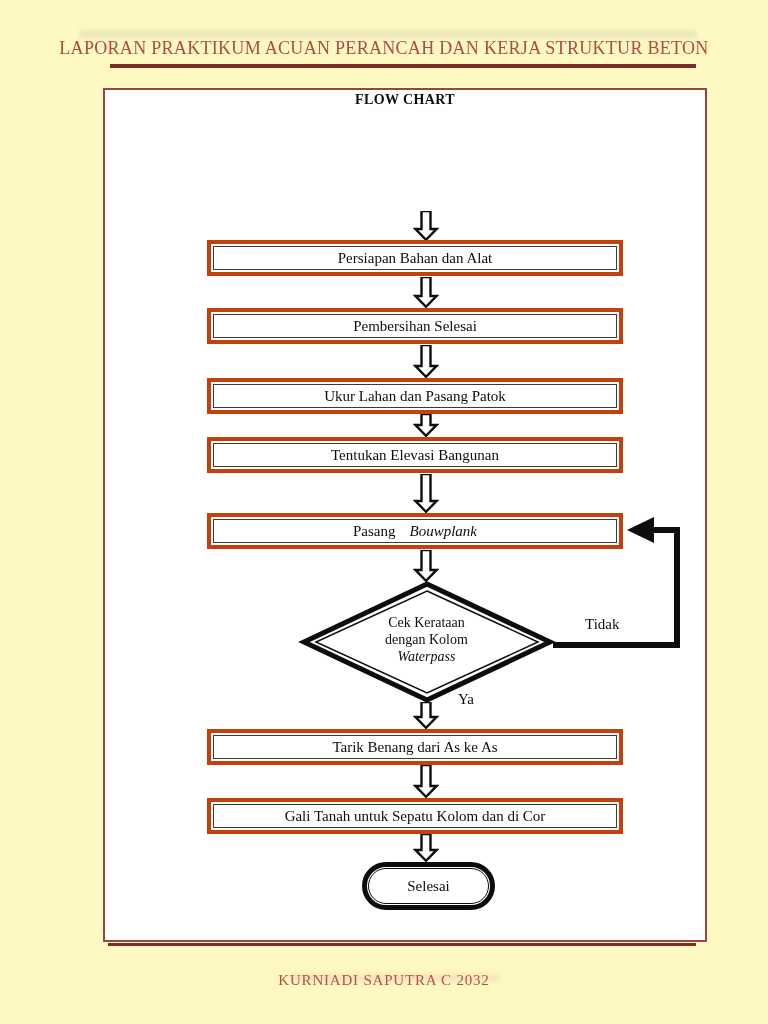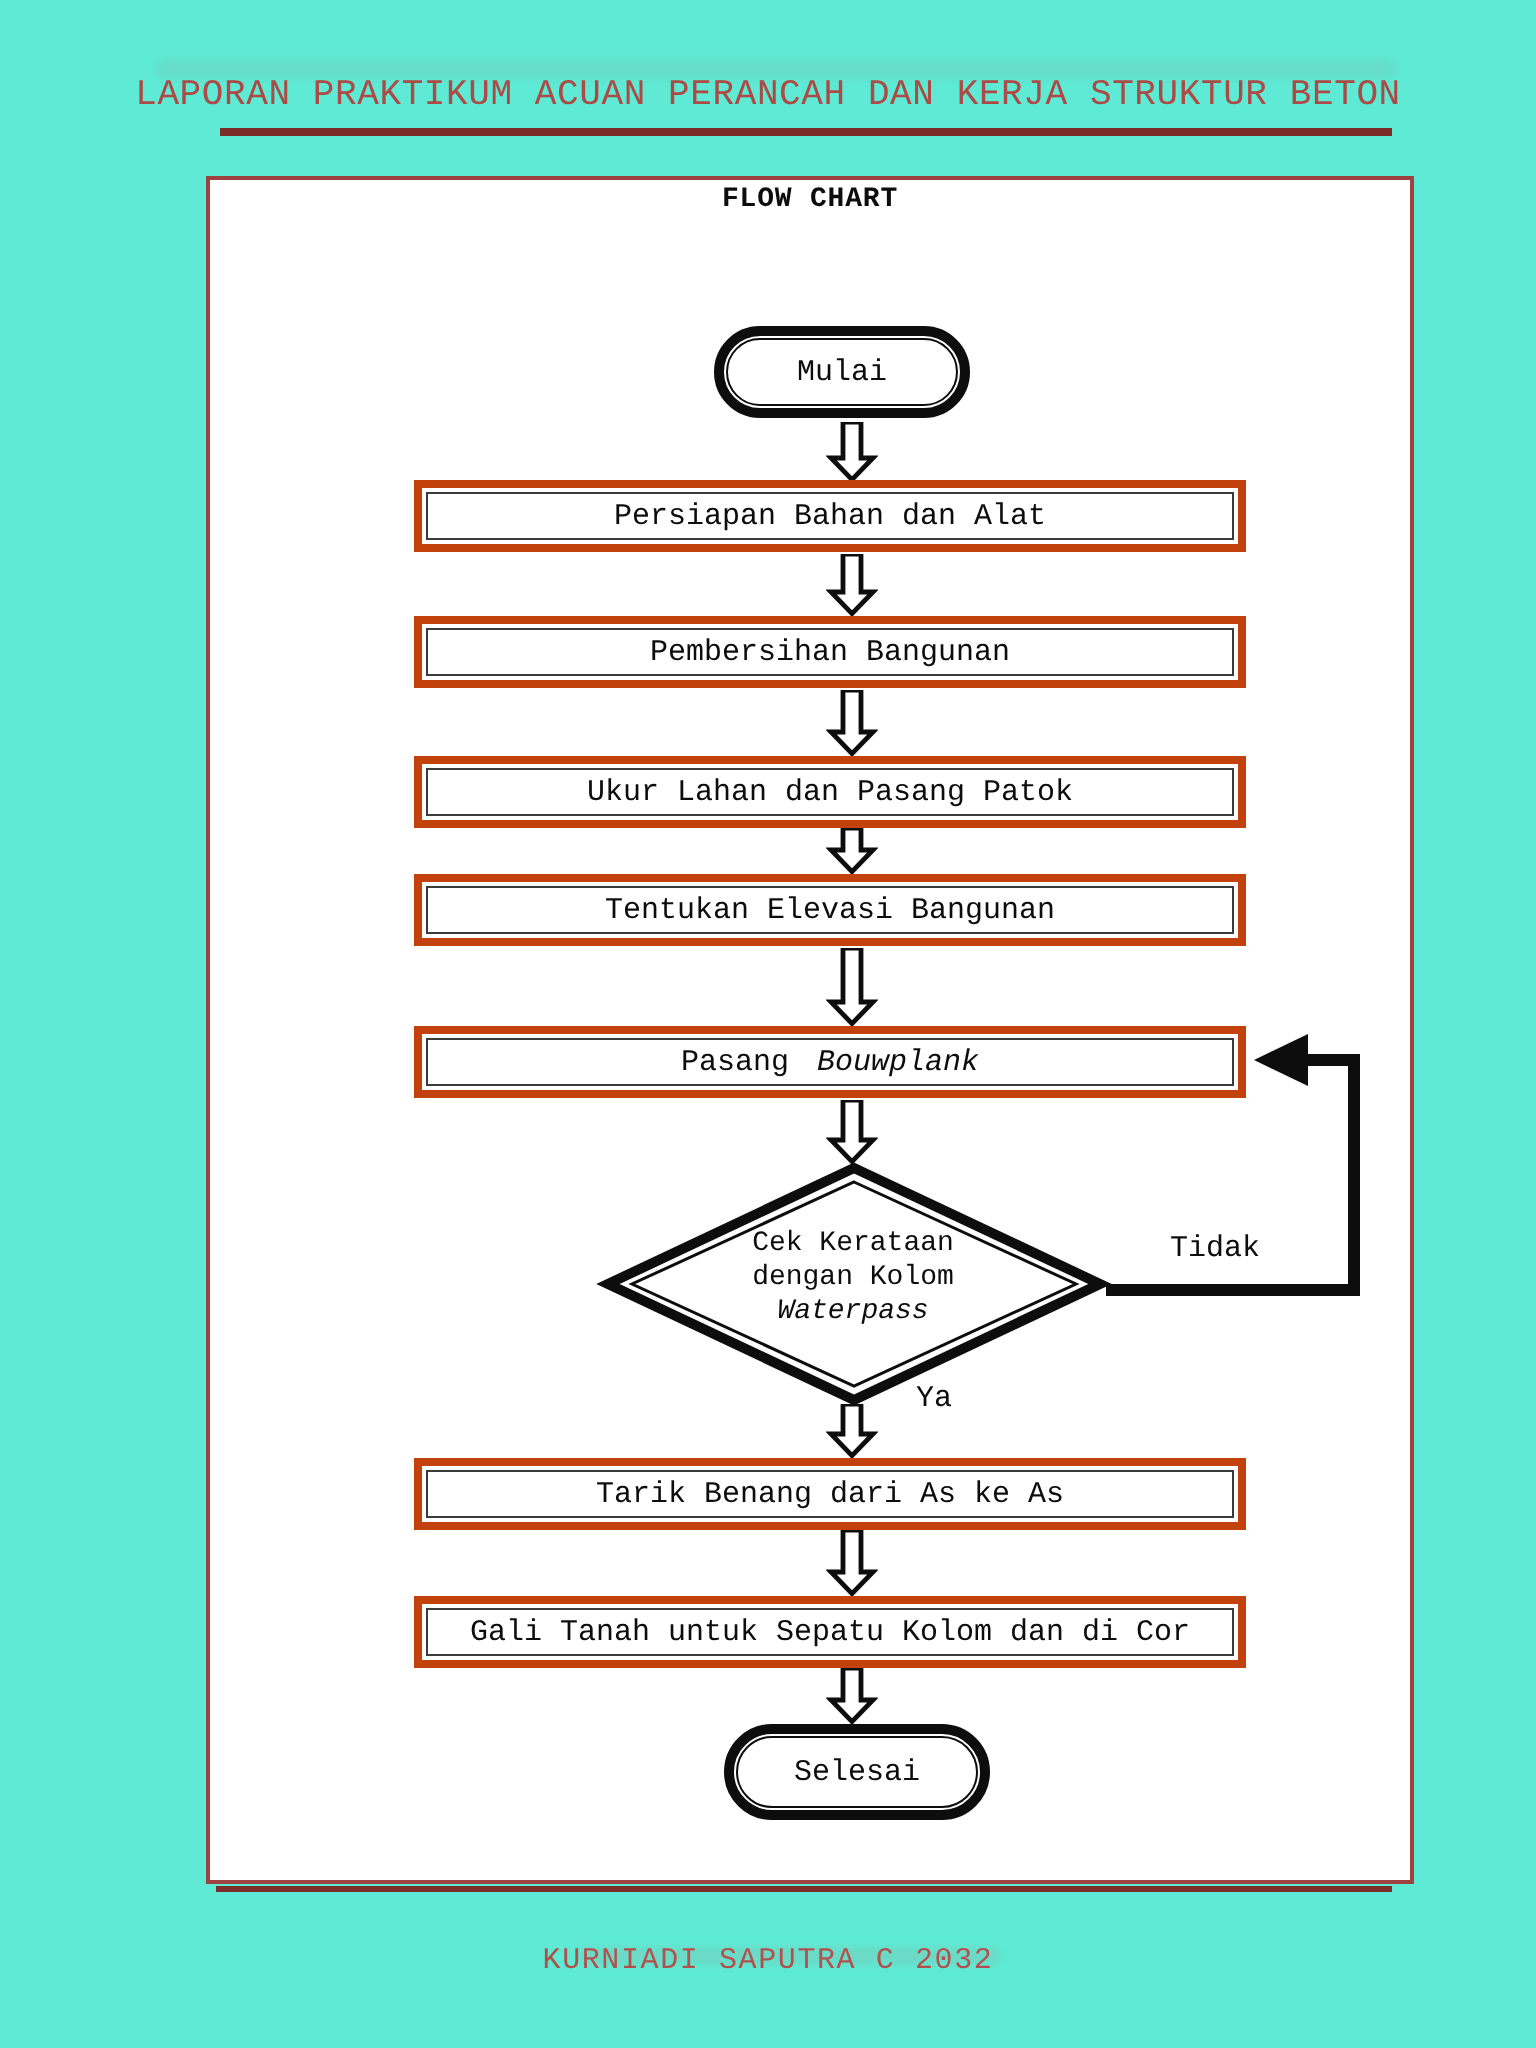--- a/index.html
+++ b/index.html
@@ -1,18 +1,18 @@
 <!DOCTYPE html>
 <html><head>
 <meta charset="utf-8">
 <style>
   html,body{margin:0;padding:0;background:#ffffff;}
   .page{
-    position:relative;width:768px;height:1024px;background:#5eead4;overflow:hidden;
-    font-family:Liberation Mono, monospace;color:#0d0d0d;
+    position:relative;width:768px;height:1024px;background:#fef9c3;overflow:hidden;
+    font-family:Liberation Serif, serif;color:#0d0d0d;
   }
   
   .smear-top{position:absolute;left:78px;top:30px;width:620px;height:9px;
     background:rgba(150,150,160,0.16);border-radius:5px;filter:blur(2px);}
   .smear-bottom{position:absolute;left:290px;top:974px;width:210px;height:8px;
     background:rgba(195,120,118,0.14);border-radius:4px;filter:blur(2px);}
   
   .header-title{position:absolute;left:0;top:38px;width:768px;text-align:center;
     font-size:18px;letter-spacing:.3px;color:#ad4a45;}
   .header-rule{position:absolute;left:110px;top:64px;width:586px;height:4px;background:#7a2c28;}
@@ -60,38 +60,35 @@
 
   <div class="smear-top"></div>
 
   <div class="header-title">LAPORAN PRAKTIKUM ACUAN PERANCAH DAN KERJA STRUKTUR BETON</div>
   <div class="header-rule"></div>
 
   <div class="chart-frame">
 
     <div class="fc-title">FLOW CHART</div>
 
-    <div class="terminator t-start">
-      <span>Mulai</span>
-    </div>
 
     <div class="block-arrow a1"><svg width="26" height="30" viewBox="0 0 26 30" xmlns="http://www.w3.org/2000/svg">
           <path d="M8.5 0 L8.5 18 L2.5 18 L13 28.8 L23.5 18 L17.5 18 L17.5 0 Z" fill="#ffffff" stroke="#0d0d0d" stroke-width="2.4" stroke-linejoin="miter"></path>
         </svg></div>
 
     <div class="pbox b1">
       <span>Persiapan Bahan dan Alat</span>
     </div>
 
     <div class="block-arrow a2"><svg width="26" height="31" viewBox="0 0 26 31" xmlns="http://www.w3.org/2000/svg">
           <path d="M8.5 0 L8.5 19 L2.5 19 L13 29.8 L23.5 19 L17.5 19 L17.5 0 Z" fill="#ffffff" stroke="#0d0d0d" stroke-width="2.4" stroke-linejoin="miter"></path>
         </svg></div>
 
     <div class="pbox b2">
-      <span>Pembersihan Bangunan</span>
+      <span>Pembersihan Selesai</span>
     </div>
 
     <div class="block-arrow a3"><svg width="26" height="33" viewBox="0 0 26 33" xmlns="http://www.w3.org/2000/svg">
           <path d="M8.5 0 L8.5 21 L2.5 21 L13 31.8 L23.5 21 L17.5 21 L17.5 0 Z" fill="#ffffff" stroke="#0d0d0d" stroke-width="2.4" stroke-linejoin="miter"></path>
         </svg></div>
 
     <div class="pbox b3">
       <span>Ukur Lahan dan Pasang Patok</span>
     </div>
 

